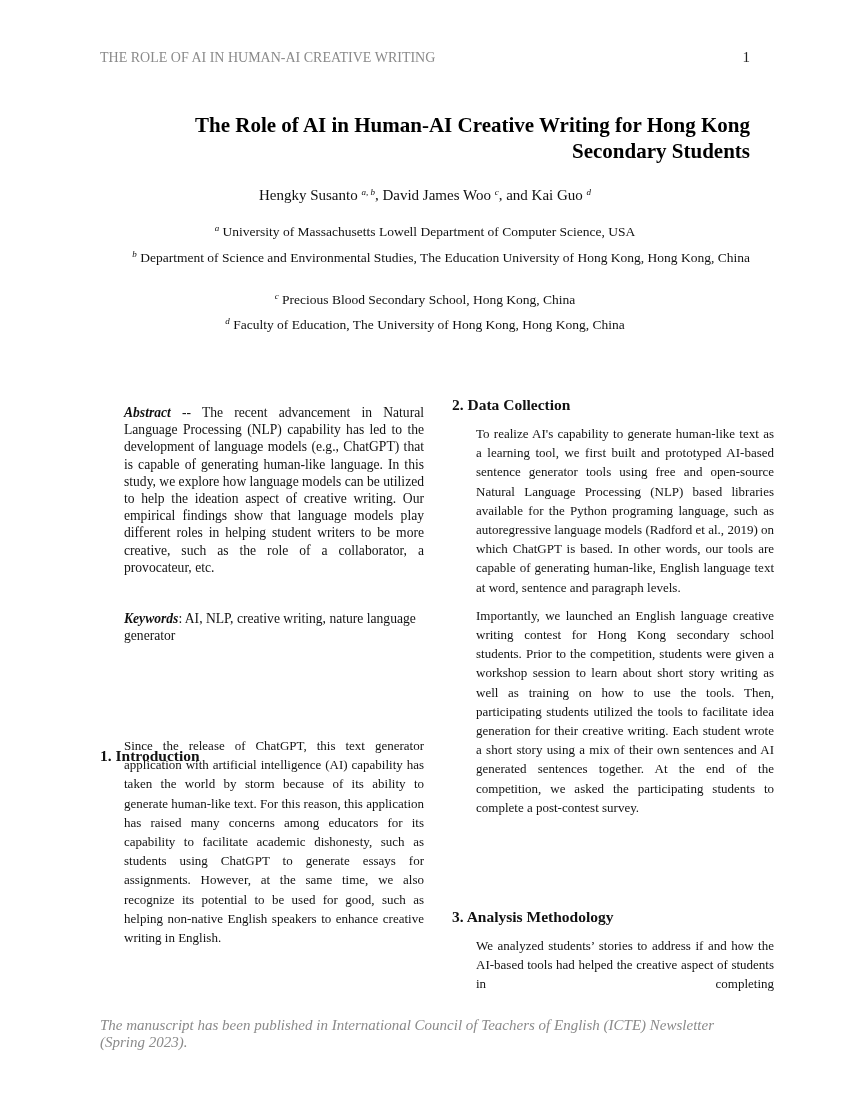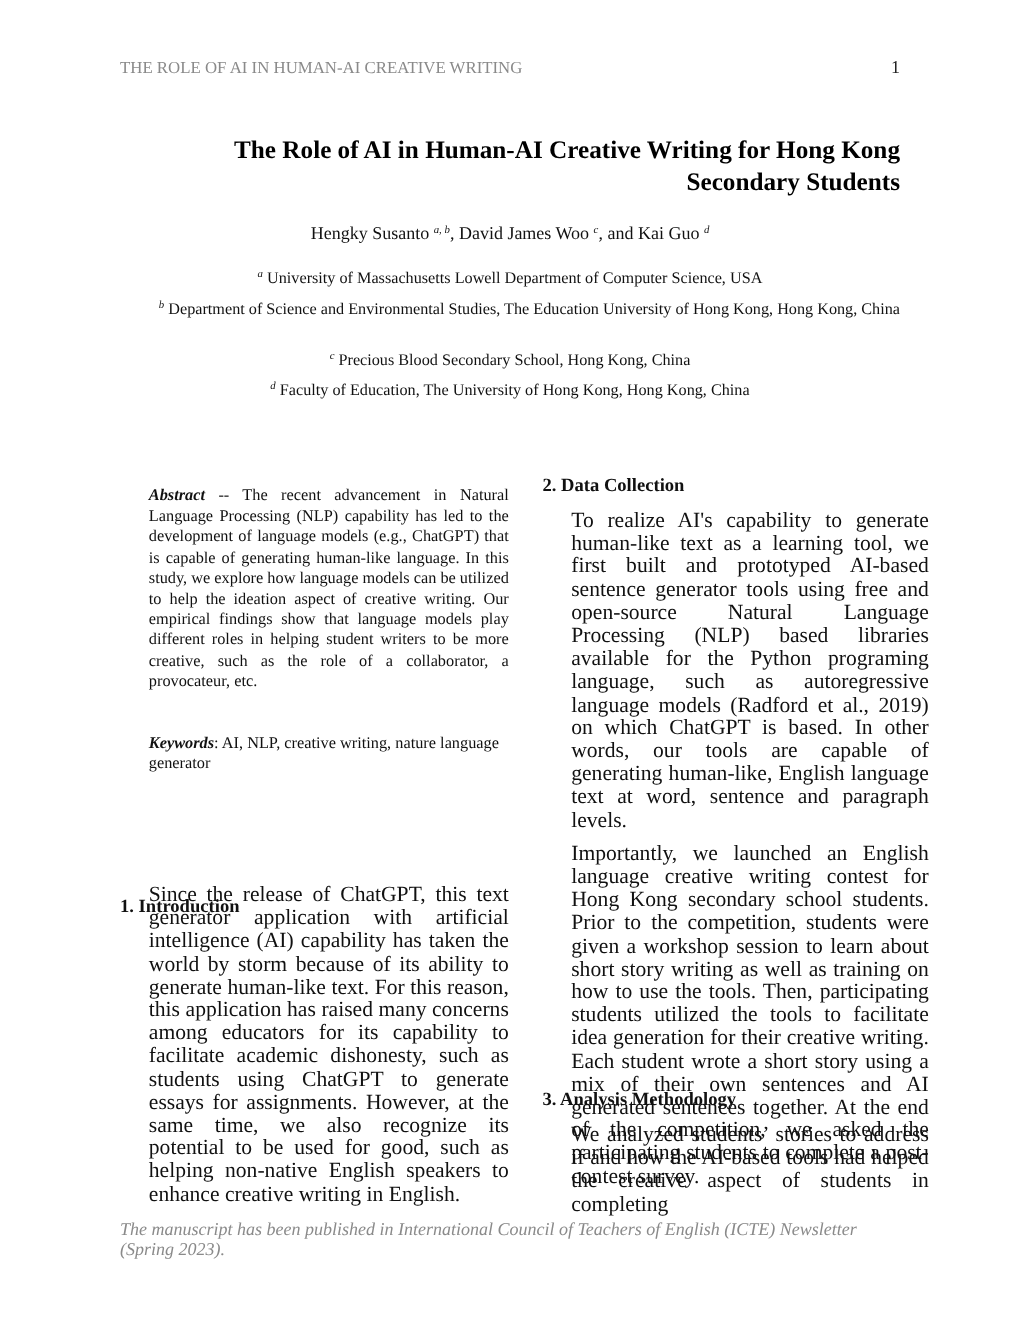--- a/index.html
+++ b/index.html
@@ -11,21 +11,21 @@
            font-weight: bold; font-size: 21px; line-height: 26px; color: #000000; margin-top: 10px; }
   .authors { position: absolute; top: 187px; left: 100px; width: 650px; text-align: center; font-size: 15px; }
   .affil { position: absolute; left: 100px; width: 650px; text-align: center; font-size: 13.5px; line-height: 17px; }
   sup { font-size: 9px; vertical-align: 5px; line-height: 0; font-style: italic; }
   .col { position: absolute; text-align: justify; margin-left: 24px; }
   .col-left { left: 100px; width: 300px; }
   .col-right { left: 452px; width: 298px; }
   .abstract { top: 404px; font-size: 13.6px; line-height: 17.2px; }
   .keywords { top: 610px; font-size: 13.6px; line-height: 17.2px; text-align: left; }
   .sec-heading { position: absolute; font-weight: bold; font-size: 15.5px; text-align: left; }
-  .body-text { font-size: 18px; line-height: 19.2px; }
+  .body-text { font-size: 13px; line-height: 19.2px; }
   p { margin: 0; }
   .footnote { position: absolute; top: 1017px; left: 100px; width: 650px; font-style: italic; font-size: 15px; line-height: 17px; color: #8a8a8a; }
 </style>
 </head>
 <body>
 
 <div class="running-head">THE ROLE OF AI IN HUMAN-AI CREATIVE WRITING</div>
 <div class="page-num">1</div>
 
 <div class="title">

